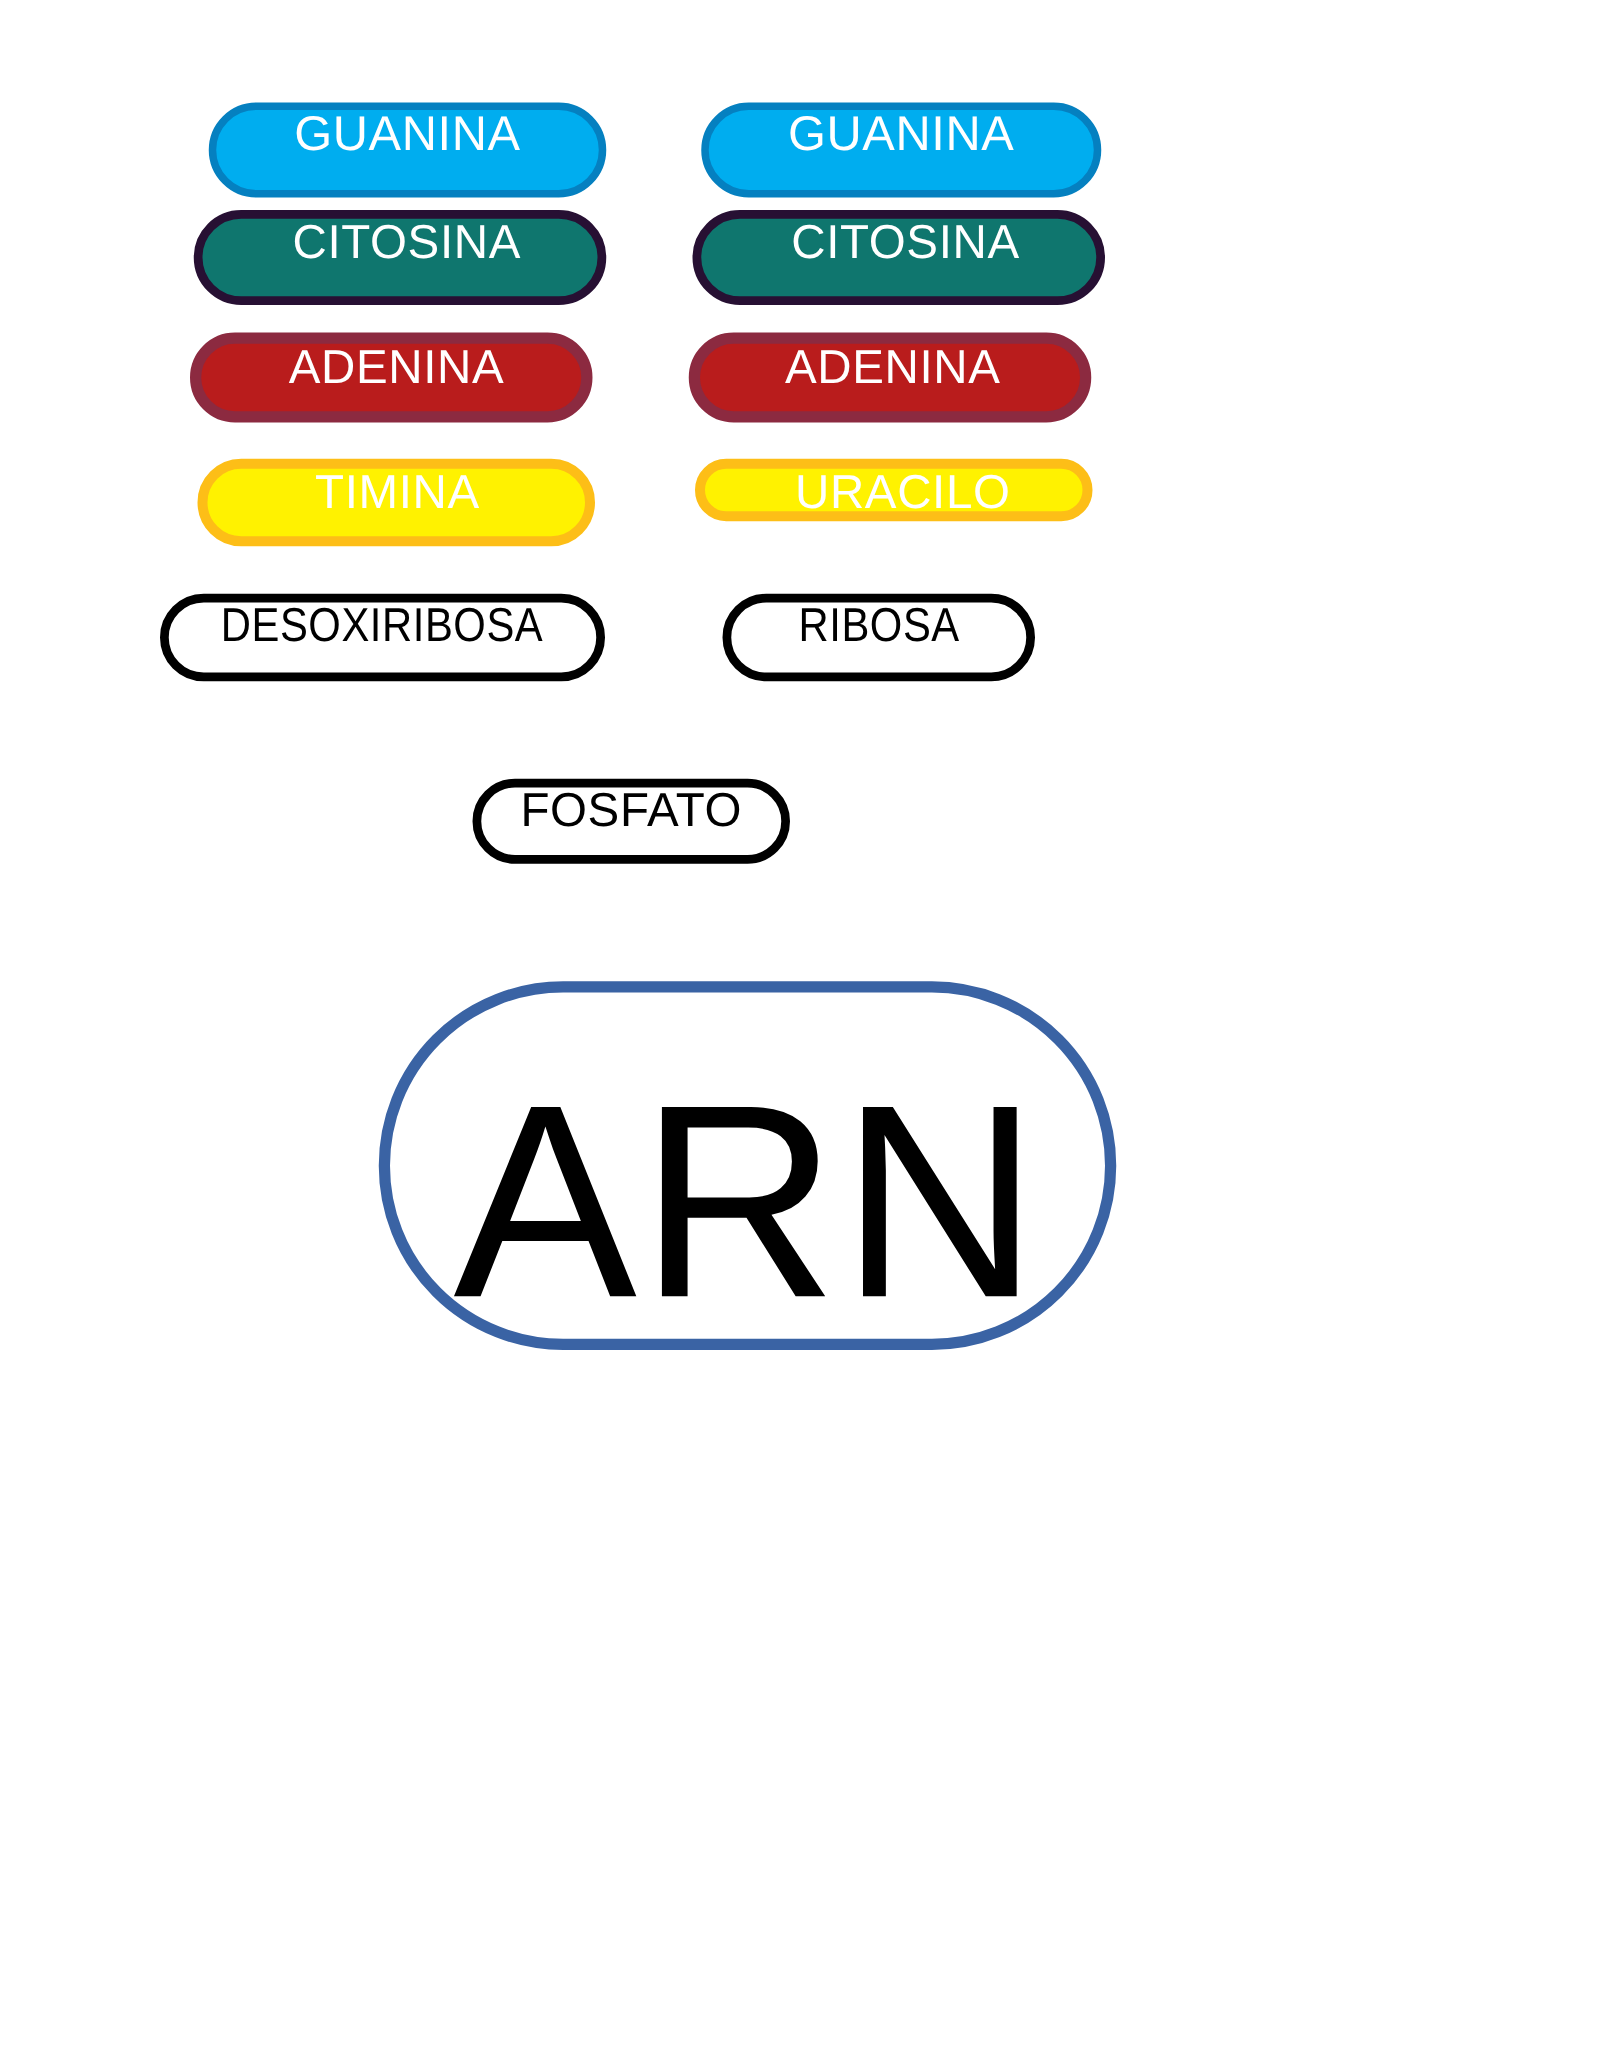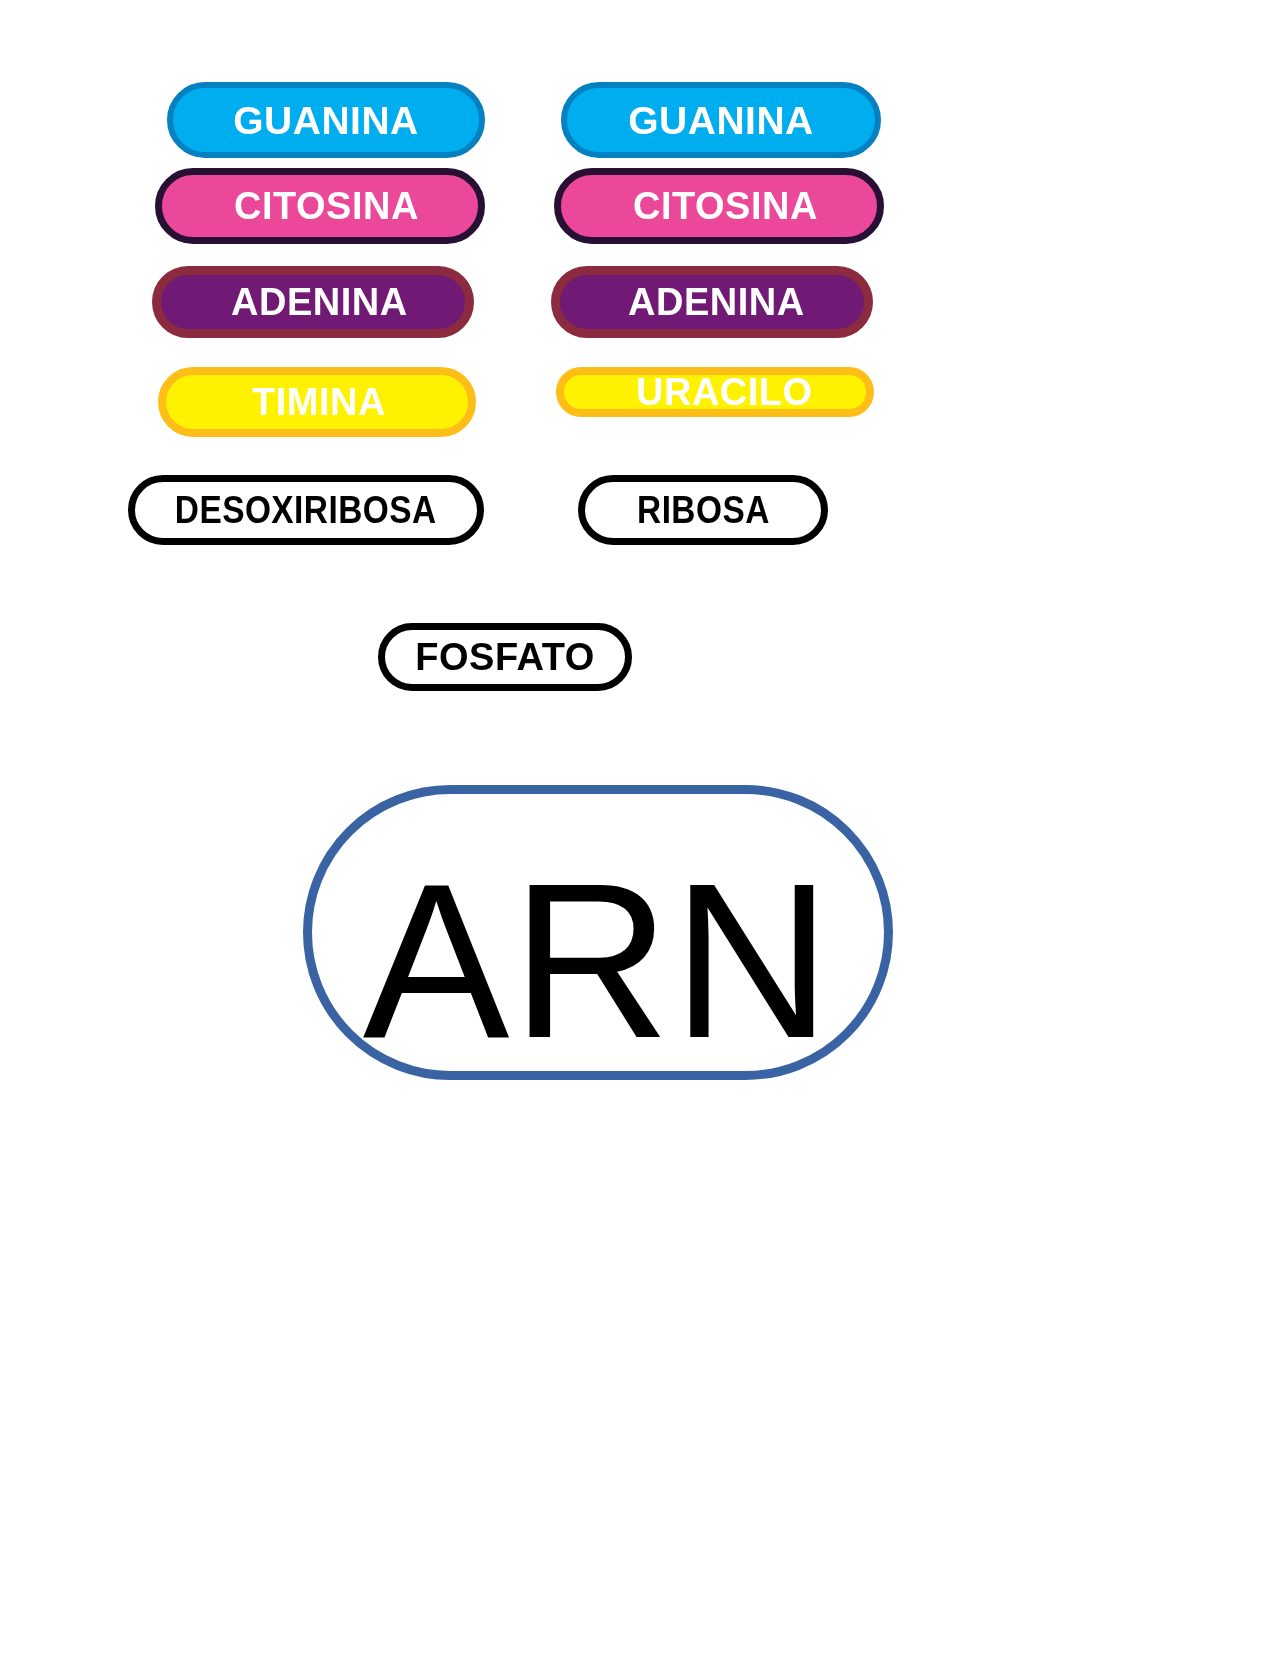--- a/index.html
+++ b/index.html
@@ -21,47 +21,45 @@
     top: 0;
     width: 1280px;
     height: 1656px;
   }
 
   
   .pill {
     position: absolute;
     box-sizing: border-box;
     display: flex;
-    align-items: center;
     justify-content: center;
     border-style: solid;
     border-radius: 999px;
     white-space: nowrap;
     letter-spacing: 0.5px;
-    font-weight: bold;
   }
 
   .pill .label {
     display: block;
     line-height: 1;
   }
 
   
   .pill.guanina {
     background: #00ADEF;
     border-color: #0580C0;
     color: #ffffff;
   }
   .pill.citosina {
-    background: #ec4899;
+    background: #0f766e;
     border-color: #271033;
     color: #ffffff;
   }
   .pill.adenina {
-    background: #701a75;
+    background: #b91c1c;
     border-color: #8C2A40;
     color: #ffffff;
   }
   .pill.timina,
   .pill.uracilo {
     background: #FFF200;
     border-color: #FDBE17;
     color: #ffffff;
   }
 

